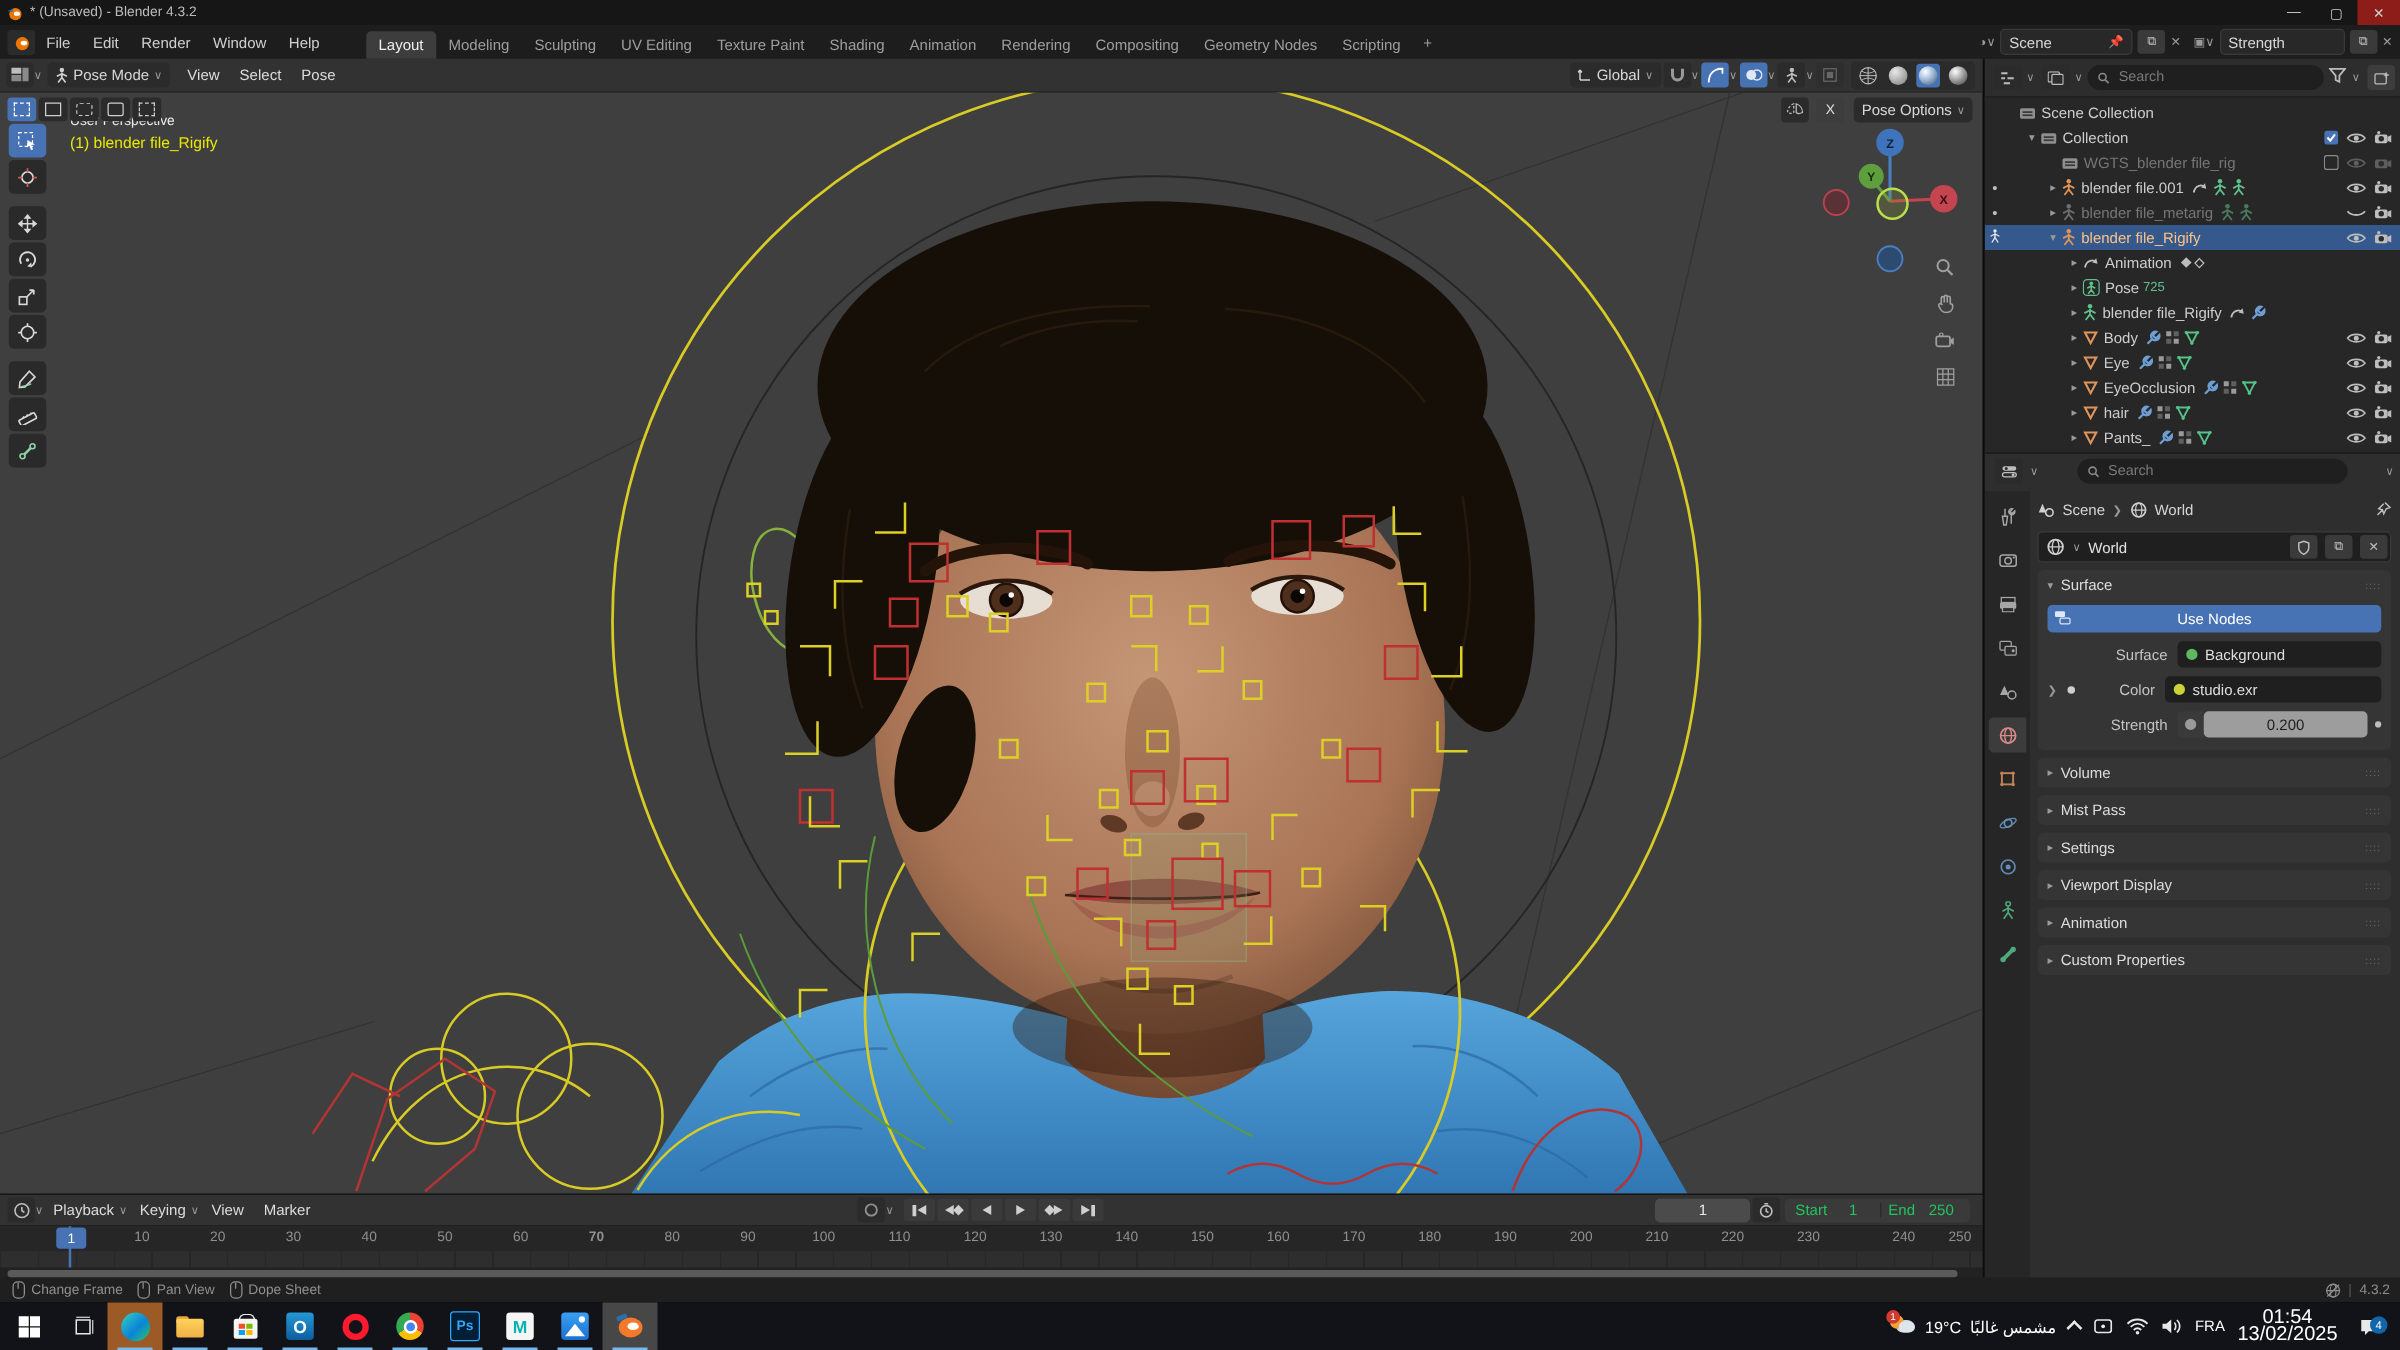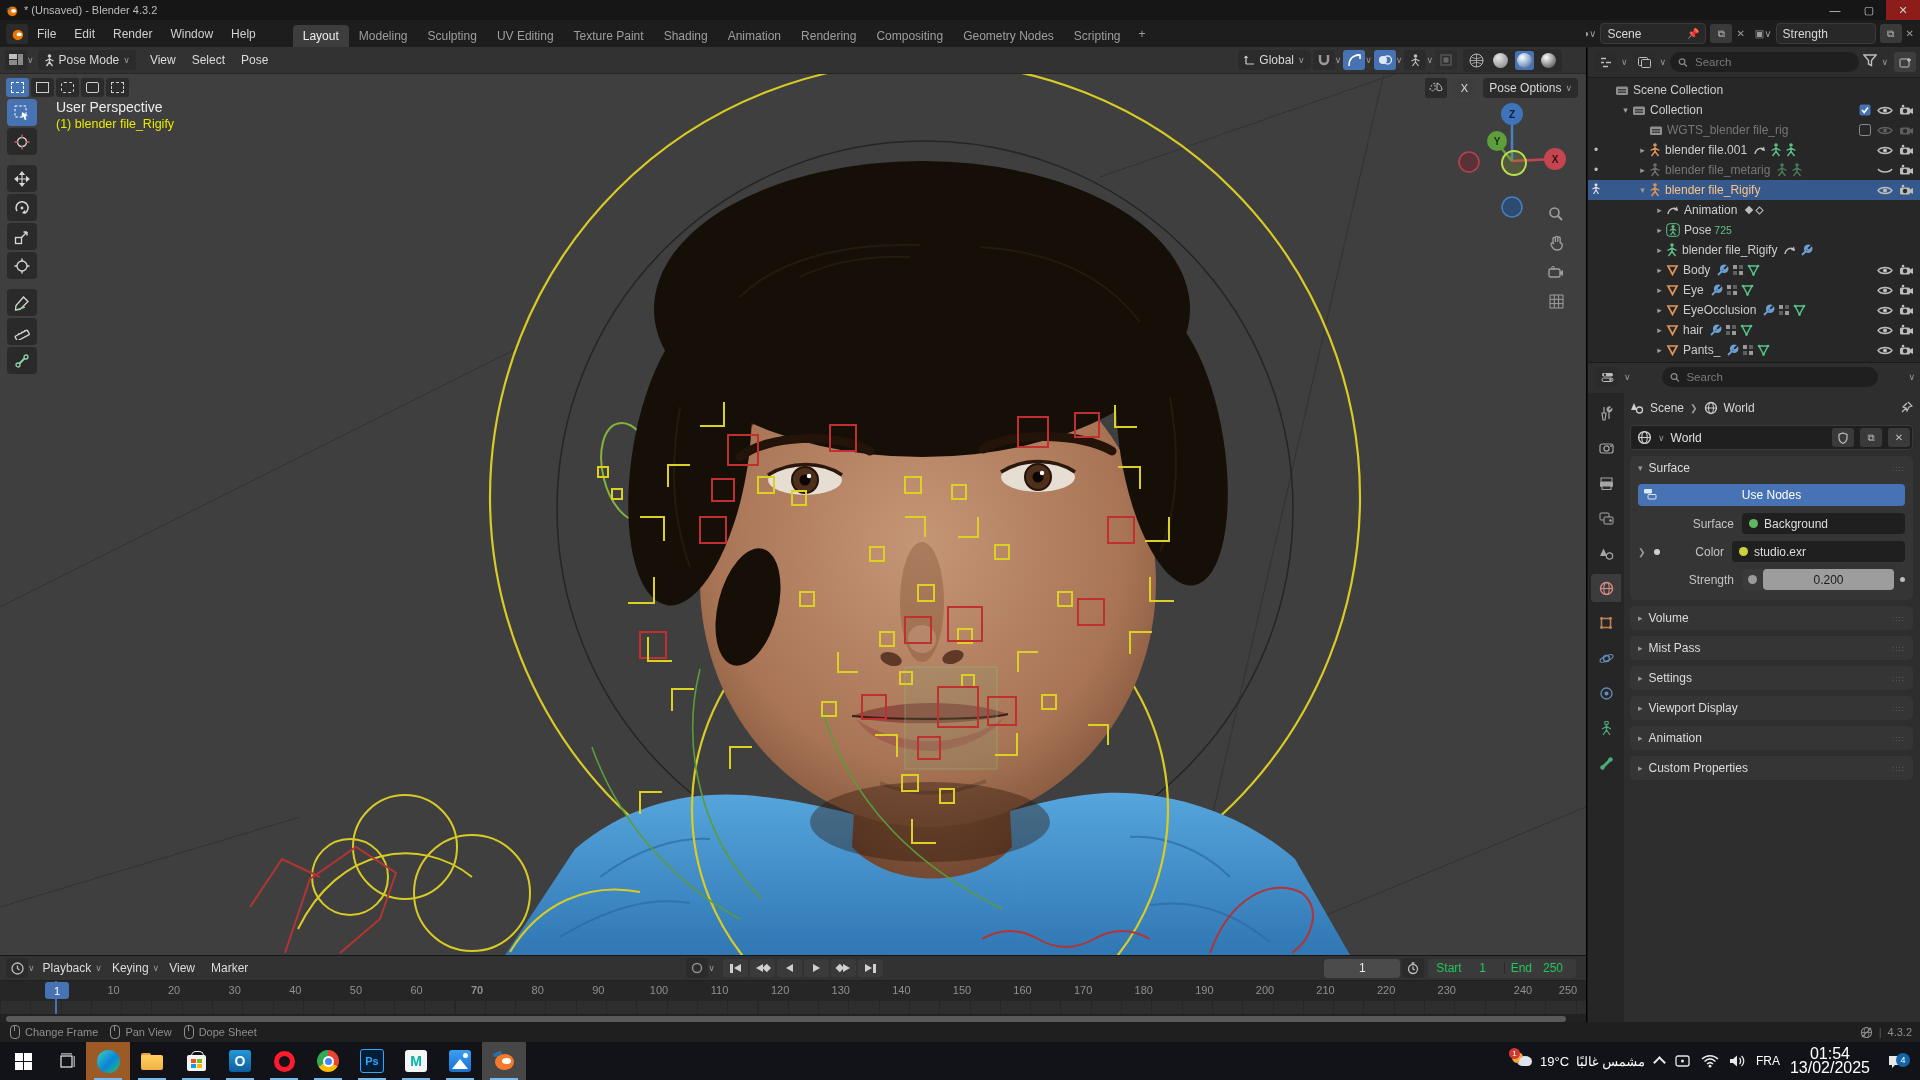--- a/index.html
+++ b/index.html
@@ -23,32 +23,32 @@
   .sb-field{background:#282828;border:1px solid #3a3a3a;border-radius:4px;height:19px;display:flex;align-items:center;padding:0 6px;gap:5px;color:#d8d8d8;}
   .sb-mini{color:#9a9a9a;font-size:10px;}
   
   #viewport{left:0;top:47px;width:1586px;height:908px;background:#3e3e3e;overflow:hidden;}
   #vp-header{position:absolute;left:0;top:0;width:100%;height:26px;background:#323232;display:flex;align-items:center;z-index:30;border-bottom:1px solid #262626;}
   .vp-menu{padding:3px 8px;color:#dcdcdc;}
   .hdr-btn{background:#2b2b2b;border-radius:4px;height:20px;display:flex;align-items:center;padding:0 6px;gap:4px;margin-left:4px;color:#d8d8d8;}
   .hdr-ico{width:22px;height:20px;border-radius:3px;display:flex;align-items:center;justify-content:center;background:#2b2b2b;margin-left:2px;}
   .hdr-ico.on{background:#4772b3;}
   .chev{color:#9a9a9a;font-size:9px;}
-  #vp-right{margin-left:auto;display:flex;align-items:center;padding-right:24px;}
+  #vp-right{margin-left:auto;display:flex;align-items:center;padding-right:6px;}
   .sphere{width:15px;height:15px;border-radius:50%;}
   #shading-group{display:flex;background:#2b2b2b;border-radius:4px;padding:2px 4px;gap:5px;margin-left:6px;align-items:center;}
   .shade-slot{width:19px;height:19px;border-radius:3px;display:flex;align-items:center;justify-content:center;}
   .shade-slot.on{background:#4772b3;}
   #select-mode-row{position:absolute;left:6px;top:31px;display:flex;gap:2px;z-index:30;}
   .sm-btn{width:23px;height:19px;background:#2b2b2b;border-radius:3px;display:flex;align-items:center;justify-content:center;}
   .sm-btn.on{background:#4772b3;}
   .sm-glyph{width:11px;height:9px;border:1px dashed #cfcfcf;}
   #pose-opt-row{position:absolute;right:8px;top:31px;display:flex;gap:4px;z-index:30;align-items:center;}
   #vp-overlay-text{position:absolute;left:56px;top:42px;z-index:25;line-height:17px;}
-  #vp-overlay-text .l1{color:#ececec;font-size:14px;margin-top:10px;}
+  #vp-overlay-text .l1{color:#ececec;font-size:11px;}
   #vp-overlay-text .l2{color:#e8e800;font-size:12.5px;}
   #toolbar{position:absolute;left:7px;top:52px;width:32px;display:flex;flex-direction:column;gap:2px;z-index:30;}
   .tool-btn{width:30px;height:27px;background:rgba(40,40,40,.92);border-radius:4px;display:flex;align-items:center;justify-content:center;}
   .tool-btn.on{background:#4772b3;}
   .tool-gap{height:6px;}
   #nav-gizmo{position:absolute;right:14px;top:52px;z-index:26;}
   .side-ico{position:absolute;right:18px;width:24px;height:24px;display:flex;align-items:center;justify-content:center;opacity:.85;z-index:26;}
   
   #outliner{left:1587px;top:47px;width:333px;height:315px;background:#272727;border-left:1px solid #161616;}
   #outliner-header{height:30px;background:#2d2d2d;display:flex;align-items:center;gap:4px;padding:0 5px;border-bottom:1px solid #1d1d1d;}

